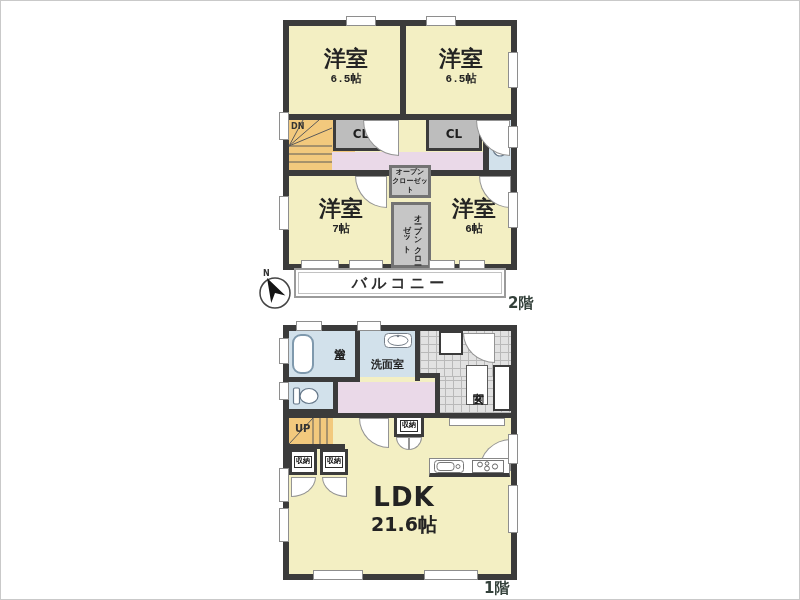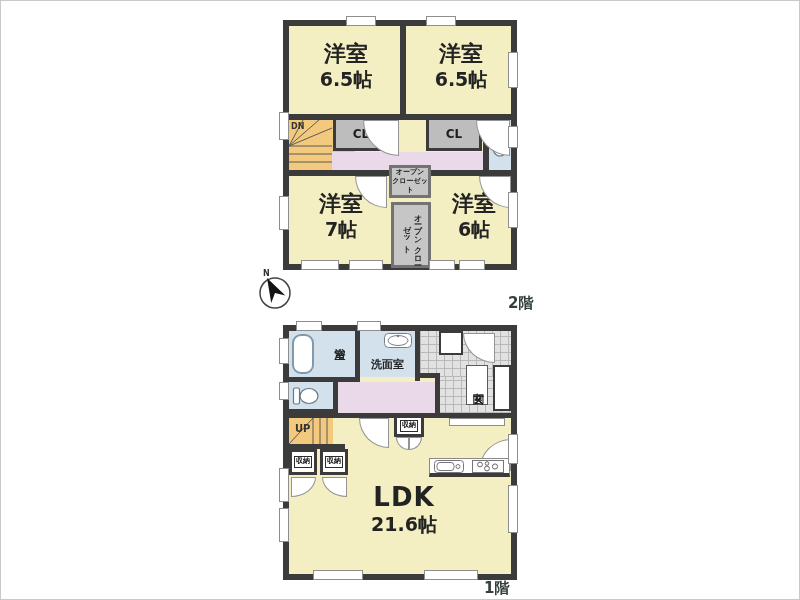--- a/index.html
+++ b/index.html
@@ -5,21 +5,21 @@
   html,body{margin:0;padding:0;}
   body{width:800px;height:600px;background:#fff;font-family:"DejaVu Sans","Liberation Sans",sans-serif;position:relative;overflow:hidden;}
   #canvas{position:absolute;left:0;top:0;width:800px;height:600px;background:#fff;outline:1px solid #c9c9c9;outline-offset:-1px;}
   .abs{position:absolute;}
   .floor{position:absolute;border:6px solid #3b3b3b;box-sizing:border-box;background:#f3efc3;}
   .wall{position:absolute;background:#3b3b3b;}
   .win{position:absolute;background:#fff;border:1px solid #8e8e8e;box-sizing:border-box;}
   .arc{position:absolute;background:#fff;border:1px solid #949494;box-sizing:border-box;}
   .room-label{position:absolute;display:flex;flex-direction:column;align-items:center;justify-content:center;color:#232323;font-weight:700;text-align:center;line-height:1.25;}
   .room-name{font-size:22px;}
-  .room-size{font-size:19px;}
+  .room-size{font-size:11px;font-family:Liberation Mono, monospace;}
   .clbox{position:absolute;background:#bdbdbd;border:3px solid #3b3b3b;box-sizing:border-box;display:flex;align-items:center;justify-content:center;color:#1e1e1e;font-size:12px;font-weight:600;}
   .oc{position:absolute;background:#c6c6c6;border:3px solid #737373;box-sizing:border-box;display:flex;align-items:center;justify-content:center;color:#1e1e1e;text-align:center;}
   .pre{white-space:pre-line;}
   .vtext{writing-mode:vertical-rl;text-orientation:upright;letter-spacing:1px;}
   .stairs{position:absolute;background:#f2c97d;box-sizing:border-box;}
   .water{position:absolute;background:#d2e1eb;}
   .hall{position:absolute;background:#ead9e8;}
   .tiles{position:absolute;background:#e2e2e2;background-image:repeating-linear-gradient(0deg,#b9b9b9 0 1px,transparent 1px 8px),repeating-linear-gradient(90deg,#b9b9b9 0 1px,transparent 1px 8px);}
   .storage{position:absolute;background:#fff;border:3px solid #3b3b3b;box-sizing:border-box;display:flex;align-items:center;justify-content:center;}
   .tag{border:1px solid #2c2c2c;background:#fff;font-size:7px;line-height:1.3;padding:0 1px;color:#111;font-weight:700;}
@@ -109,20 +109,23 @@
   <div class="win" style="left:279px;top:112px;width:10px;height:28px;"></div>
   <div class="win" style="left:279px;top:196px;width:10px;height:34px;"></div>
   <div class="win" style="left:508px;top:52px;width:10px;height:36px;"></div>
   <div class="win" style="left:508px;top:126px;width:10px;height:22px;"></div>
   <div class="win" style="left:508px;top:192px;width:10px;height:36px;"></div>
   <div class="win" style="left:301px;top:260px;width:38px;height:10px;"></div>
   <div class="win" style="left:349px;top:260px;width:34px;height:10px;"></div>
   <div class="win" style="left:429px;top:260px;width:26px;height:10px;"></div>
   <div class="win" style="left:459px;top:260px;width:26px;height:10px;"></div>
 
+  <div class="balcony" style="left:294px;top:268px;width:212px;height:30px;">
+    <span>バルコニー</span>
+  </div>
 
   <svg width="46" height="46" style="left:250px;top:266px;">
     <circle cx="25" cy="27" r="15" fill="none" stroke="#444" stroke-width="1.5"></circle>
     <g transform="rotate(-28 25 27)">
       <polygon points="25,10 33,34 25,27 17,34" fill="#141414"></polygon>
     </g>
     <text x="13" y="10" font-size="8" fill="#333" font-weight="bold">N</text>
   </svg>
 
   <div class="floor-label" style="left:508px;top:294px;">2階</div>

